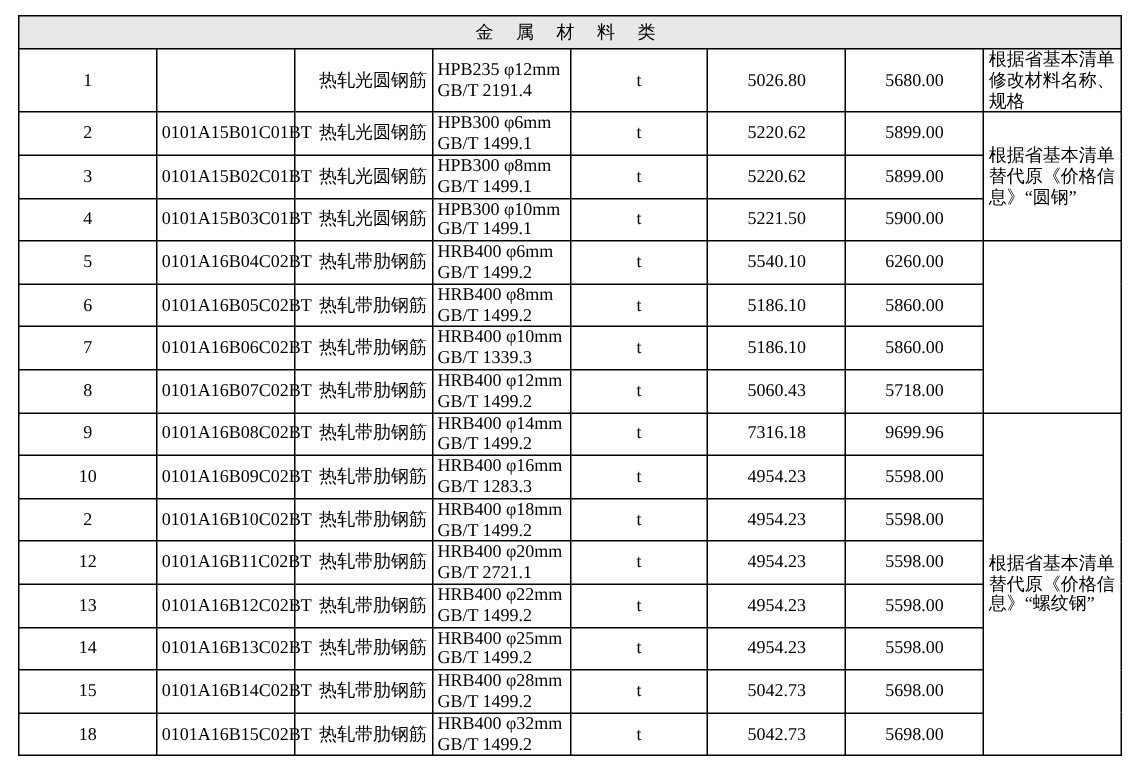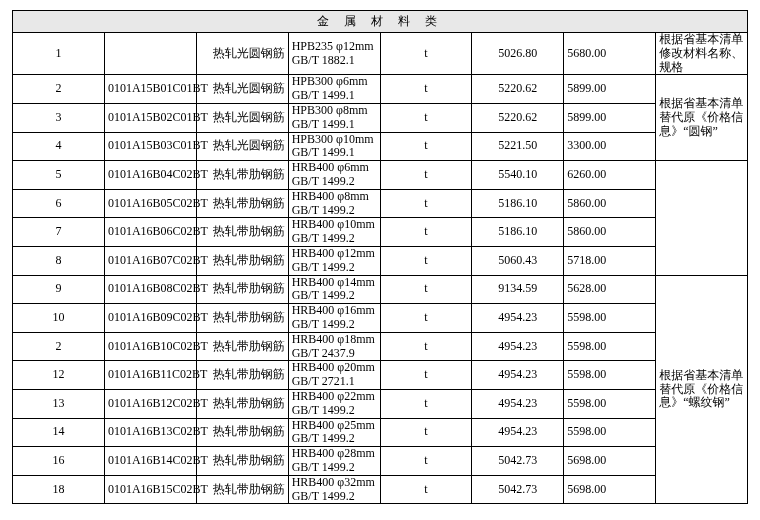--- a/index.html
+++ b/index.html
@@ -43,42 +43,42 @@
     font-weight: bold;
     letter-spacing: 6px;
     height: 36px;
   }
   .c-no   { width: 52px;  text-align: center; }
   .c-code { width: 140px; text-align: center; }
   .c-name { width: 135px; text-align: right; padding-left: 8px; }
   .c-spec { width: 172px; text-align: left; padding-left: 8px; font-family: "Liberation Serif", serif; }
   .c-unit { width: 42px;  text-align: center; }
   .c-p1   { width: 68px;  text-align: center; }
-  .c-p2   { width: 68px;  }
+  .c-p2   { width: 68px;  text-align: center; }
   .c-note { width: 59px;  text-align: left; padding: 3px 5px; font-size: 11.5px; line-height: 1.45; vertical-align: top; }
   .tall   { height: 58px; }
   .num {
     font-family: "Liberation Serif", serif;
   }
 </style>
 </head>
 <body>
 
 <div id="sheet">
   <table class="price-table">
     <tbody>
       <tr>
         <td class="title-cell" colspan="8">金 属 材 料 类</td>
       </tr>
 
       <tr>
         <td class="c-no tall">1</td>
         <td class="c-code tall"></td>
         <td class="c-name tall">热轧光圆钢筋</td>
-        <td class="c-spec tall">HPB235 φ12mm GB/T 1882.1</td>
+        <td class="c-spec tall">HPB235 φ12mm GB/T 2191.4</td>
         <td class="c-unit tall">t</td>
         <td class="c-p1 tall num">5026.80</td>
         <td class="c-p2 tall num">5680.00</td>
         <td class="c-note" rowspan="1">根据省基本清单修改材料名称、规格</td>
       </tr>
 
       <tr>
         <td class="c-no">2</td>
         <td class="c-code">0101A15B01C01BT</td>
         <td class="c-name">热轧光圆钢筋</td>
@@ -99,21 +99,21 @@
         <td class="c-p2 num">5899.00</td>
       </tr>
 
       <tr>
         <td class="c-no tall">4</td>
         <td class="c-code tall">0101A15B03C01BT</td>
         <td class="c-name tall">热轧光圆钢筋</td>
         <td class="c-spec tall">HPB300 φ10mm GB/T 1499.1</td>
         <td class="c-unit tall">t</td>
         <td class="c-p1 tall num">5221.50</td>
-        <td class="c-p2 tall num">3300.00</td>
+        <td class="c-p2 tall num">5900.00</td>
       </tr>
 
       <tr>
         <td class="c-no">5</td>
         <td class="c-code">0101A16B04C02BT</td>
         <td class="c-name">热轧带肋钢筋</td>
         <td class="c-spec">HRB400 φ6mm GB/T 1499.2</td>
         <td class="c-unit">t</td>
         <td class="c-p1 num">5540.10</td>
         <td class="c-p2 num">6260.00</td>
@@ -127,21 +127,21 @@
         <td class="c-spec">HRB400 φ8mm GB/T 1499.2</td>
         <td class="c-unit">t</td>
         <td class="c-p1 num">5186.10</td>
         <td class="c-p2 num">5860.00</td>
       </tr>
 
       <tr>
         <td class="c-no">7</td>
         <td class="c-code">0101A16B06C02BT</td>
         <td class="c-name">热轧带肋钢筋</td>
-        <td class="c-spec">HRB400 φ10mm GB/T 1499.2</td>
+        <td class="c-spec">HRB400 φ10mm GB/T 1339.3</td>
         <td class="c-unit">t</td>
         <td class="c-p1 num">5186.10</td>
         <td class="c-p2 num">5860.00</td>
       </tr>
 
       <tr>
         <td class="c-no">8</td>
         <td class="c-code">0101A16B07C02BT</td>
         <td class="c-name">热轧带肋钢筋</td>
         <td class="c-spec">HRB400 φ12mm GB/T 1499.2</td>
@@ -149,40 +149,40 @@
         <td class="c-p1 num">5060.43</td>
         <td class="c-p2 num">5718.00</td>
       </tr>
 
       <tr>
         <td class="c-no">9</td>
         <td class="c-code">0101A16B08C02BT</td>
         <td class="c-name">热轧带肋钢筋</td>
         <td class="c-spec">HRB400 φ14mm GB/T 1499.2</td>
         <td class="c-unit">t</td>
-        <td class="c-p1 num">9134.59</td>
-        <td class="c-p2 num">5628.00</td>
+        <td class="c-p1 num">7316.18</td>
+        <td class="c-p2 num">9699.96</td>
         <td class="c-note" rowspan="12">根据省基本清单替代原《价格信息》“螺纹钢”</td>
       </tr>
 
       <tr>
         <td class="c-no">10</td>
         <td class="c-code">0101A16B09C02BT</td>
         <td class="c-name">热轧带肋钢筋</td>
-        <td class="c-spec">HRB400 φ16mm GB/T 1499.2</td>
+        <td class="c-spec">HRB400 φ16mm GB/T 1283.3</td>
         <td class="c-unit">t</td>
         <td class="c-p1 num">4954.23</td>
         <td class="c-p2 num">5598.00</td>
       </tr>
 
       <tr>
         <td class="c-no">2</td>
         <td class="c-code">0101A16B10C02BT</td>
         <td class="c-name">热轧带肋钢筋</td>
-        <td class="c-spec">HRB400 φ18mm GB/T 2437.9</td>
+        <td class="c-spec">HRB400 φ18mm GB/T 1499.2</td>
         <td class="c-unit">t</td>
         <td class="c-p1 num">4954.23</td>
         <td class="c-p2 num">5598.00</td>
       </tr>
 
       <tr>
         <td class="c-no">12</td>
         <td class="c-code">0101A16B11C02BT</td>
         <td class="c-name">热轧带肋钢筋</td>
         <td class="c-spec">HRB400 φ20mm GB/T 2721.1</td>
@@ -205,21 +205,21 @@
         <td class="c-no">14</td>
         <td class="c-code">0101A16B13C02BT</td>
         <td class="c-name">热轧带肋钢筋</td>
         <td class="c-spec">HRB400 φ25mm GB/T 1499.2</td>
         <td class="c-unit">t</td>
         <td class="c-p1 num">4954.23</td>
         <td class="c-p2 num">5598.00</td>
       </tr>
 
       <tr>
-        <td class="c-no">16</td>
+        <td class="c-no">15</td>
         <td class="c-code">0101A16B14C02BT</td>
         <td class="c-name">热轧带肋钢筋</td>
         <td class="c-spec">HRB400 φ28mm GB/T 1499.2</td>
         <td class="c-unit">t</td>
         <td class="c-p1 num">5042.73</td>
         <td class="c-p2 num">5698.00</td>
       </tr>
 
       <tr>
         <td class="c-no">18</td>

